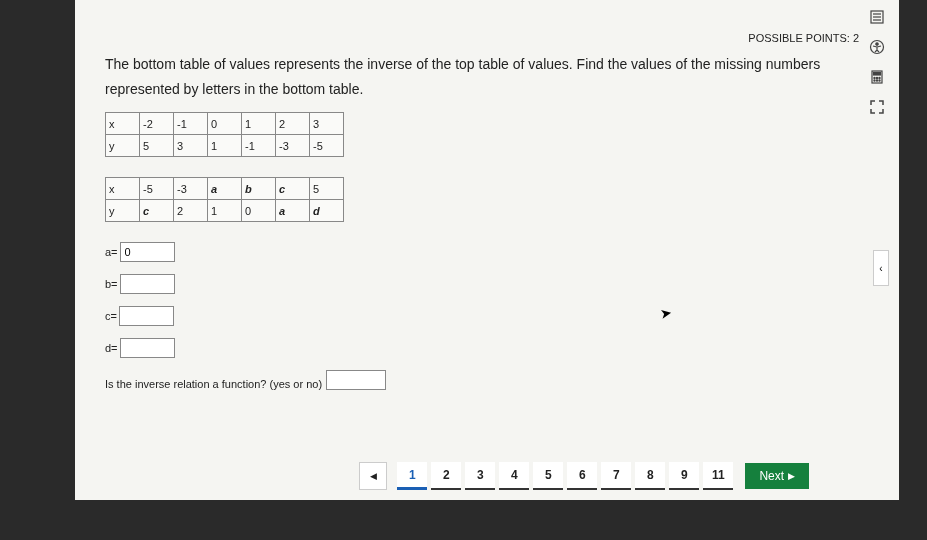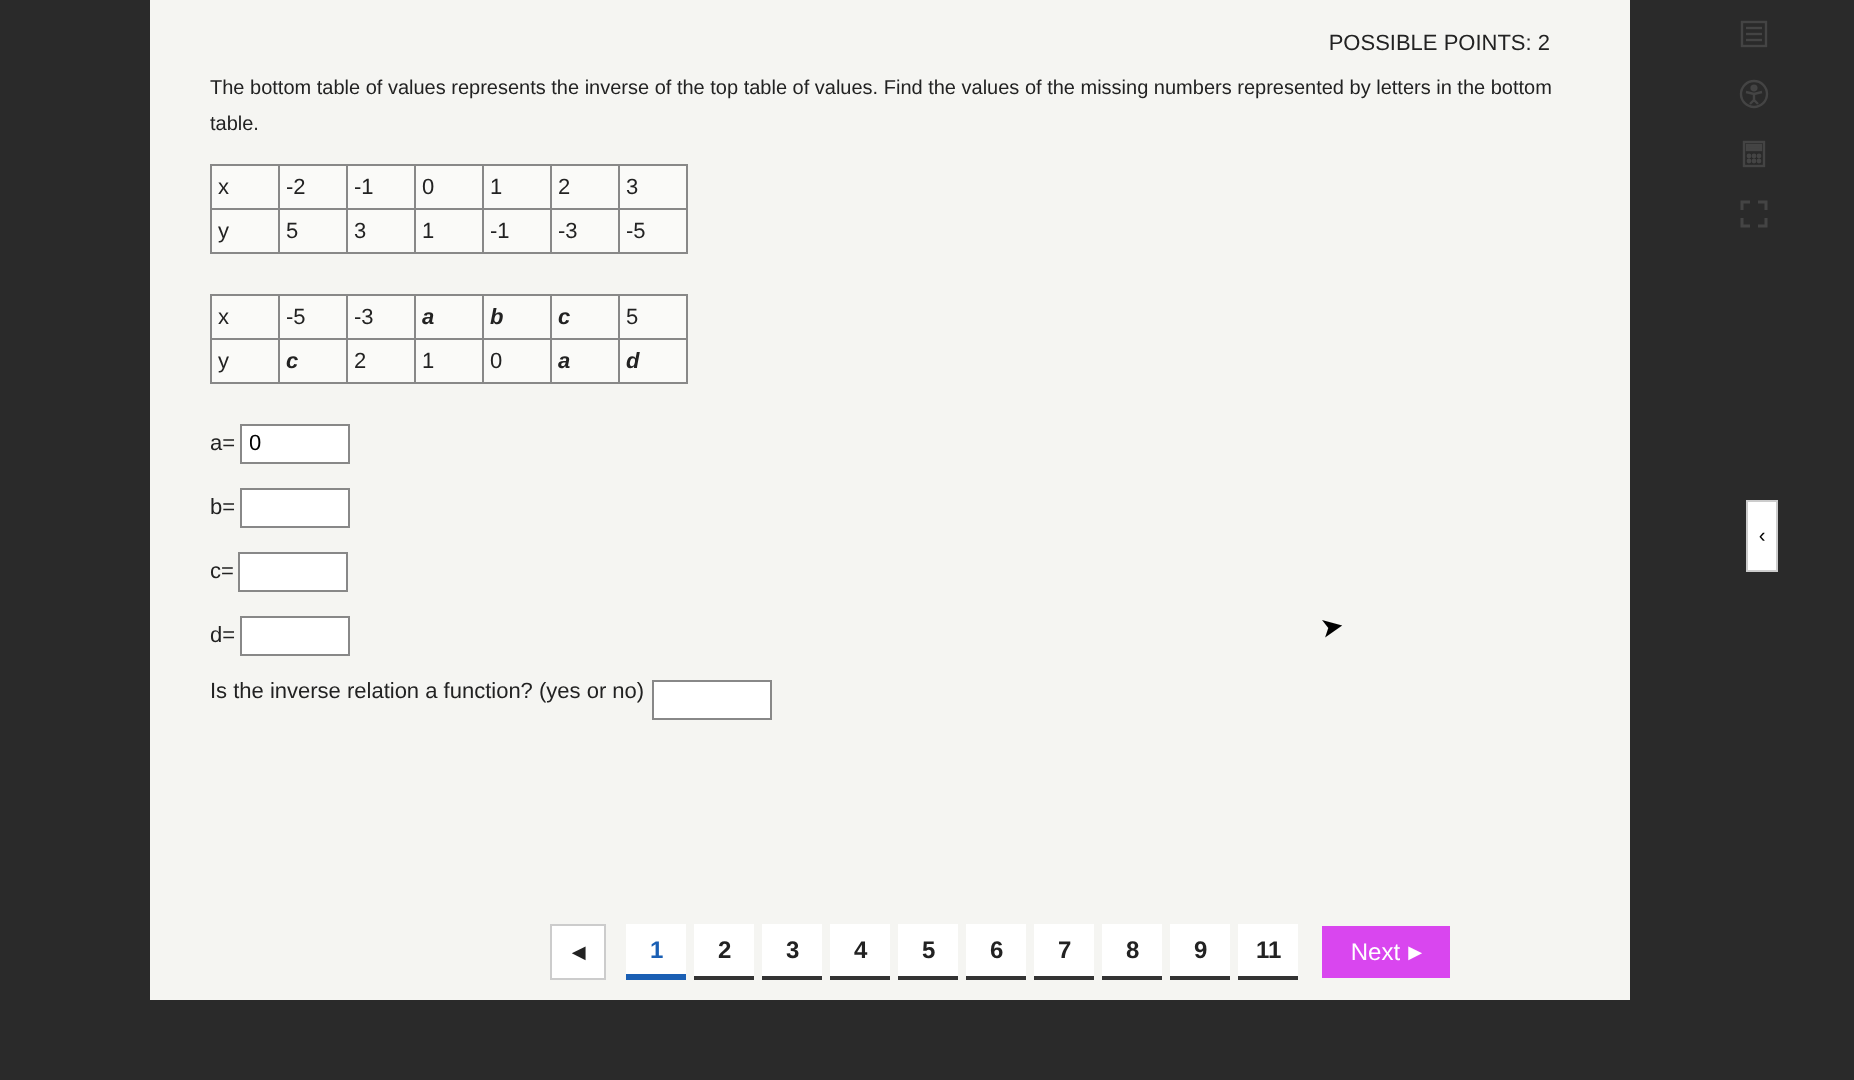--- a/index.html
+++ b/index.html
@@ -8,35 +8,35 @@
       background: #2a2a2a;
       width: 927px;
       height: 540px;
       position: relative;
       overflow: hidden;
     }
     .container {
       position: absolute;
       left: 75px;
       top: 0;
-      width: 740px;
+      width: 824px;
       height: 500px;
       background: #f5f5f2;
-      padding: 16px 30px;
+      padding: 32px 30px;
       font-size: 11px;
       color: #222;
     }
     .points {
       text-align: right;
       font-size: 11px;
       margin-bottom: 8px;
       padding-right: 10px;
     }
     .question-text {
-      font-size: 10px;
+      font-size: 14px;
       line-height: 1.8;
       margin-bottom: 8px;
     }
     table {
       border-collapse: collapse;
       margin: 10px 0 20px 0;
     }
     table td {
       border: 1px solid #888;
       width: 34px;
@@ -55,21 +55,21 @@
     }
     .answer-row input {
       width: 55px;
       height: 20px;
       border: 1px solid #888;
       margin-left: 2px;
       padding: 2px 4px;
       font-size: 11px;
       background: #fff;
     }
-    .bottom-q { display:flex; align-items:flex-start; font-size:11px;}
+    .bottom-q { display:flex; align-items:flex-end; font-size:11px;}
     .bottom-q input {
       width: 60px;
       height: 20px;
       border: 1px solid #888;
       margin-left: 4px;
       background:#fff;
     }
     .pagination {
       position: absolute;
       bottom: 10px;
@@ -95,21 +95,21 @@
     .prev-btn {
       width: 28px;
       height: 28px;
       border: 1px solid #ccc;
       display:flex;align-items:center;justify-content:center;
       margin-right:8px;
       background:#fff;
       cursor:pointer;
     }
     .next-btn {
-      background: #d946ef;
+      background: #15803d;
       color: #fff;
       padding: 6px 14px;
       margin-left: 10px;
       cursor: pointer;
       font-size: 12px;
       display:flex;align-items:center;gap:4px;
     }
     .sidebar {
       position: absolute;
       right: 38px;

